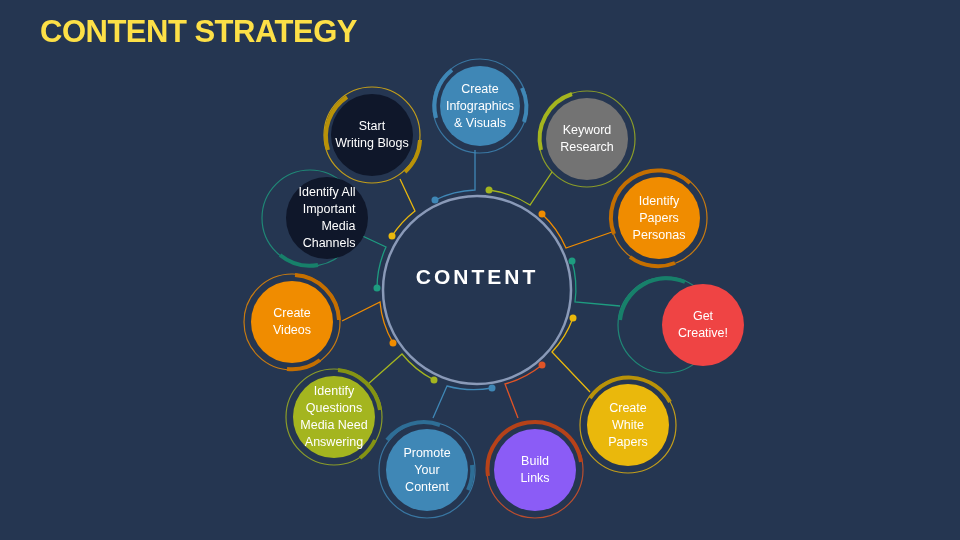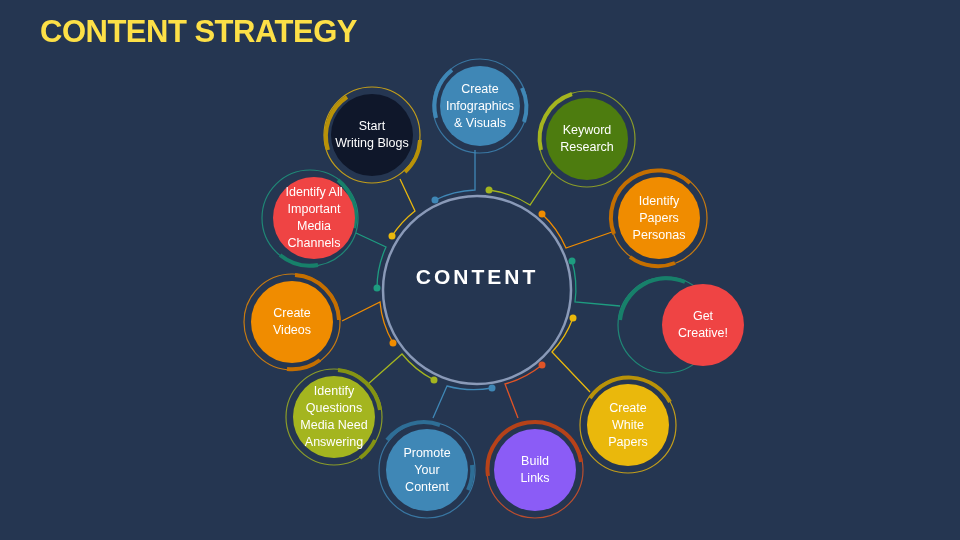--- a/index.html
+++ b/index.html
@@ -103,21 +103,21 @@
   <div>CONTENT</div>
 </div>
 
 <div class="node" style="left:440px;top:66px;width:80px;height:80px;background:#3f87b6;">
   <div>
       <div>Create</div>
       <div>Infographics</div>
       <div>&amp; Visuals</div>
     </div>
 </div>
-<div class="node" style="left:546px;top:98px;width:82px;height:82px;background:#4d7c0f;">
+<div class="node" style="left:546px;top:98px;width:82px;height:82px;background:#737373;">
   <div>
       <div>Keyword</div>
       <div>Research</div>
     </div>
 </div>
 <div class="node" style="left:618px;top:177px;width:82px;height:82px;background:#f08c00;">
   <div>
       <div>Identify</div>
       <div>Papers</div>
       <div>Personas</div>
@@ -156,21 +156,21 @@
       <div>Media Need</div>
       <div>Answering</div>
     </div>
 </div>
 <div class="node" style="left:251px;top:281px;width:82px;height:82px;background:#f08c00;">
   <div>
       <div>Create</div>
       <div>Videos</div>
     </div>
 </div>
-<div class="node" style="left:273px;top:177px;width:82px;height:82px;background:#ef4444;">
+<div class="node" style="left:286px;top:177px;width:82px;height:82px;background:#0f172a;text-align:right;">
   <div>
       <div>Identify All</div>
       <div>Important</div>
       <div>Media</div>
       <div>Channels</div>
     </div>
 </div>
 <div class="node" style="left:331px;top:94px;width:82px;height:82px;background:#0f172a;">
   <div>
       <div>Start</div>

